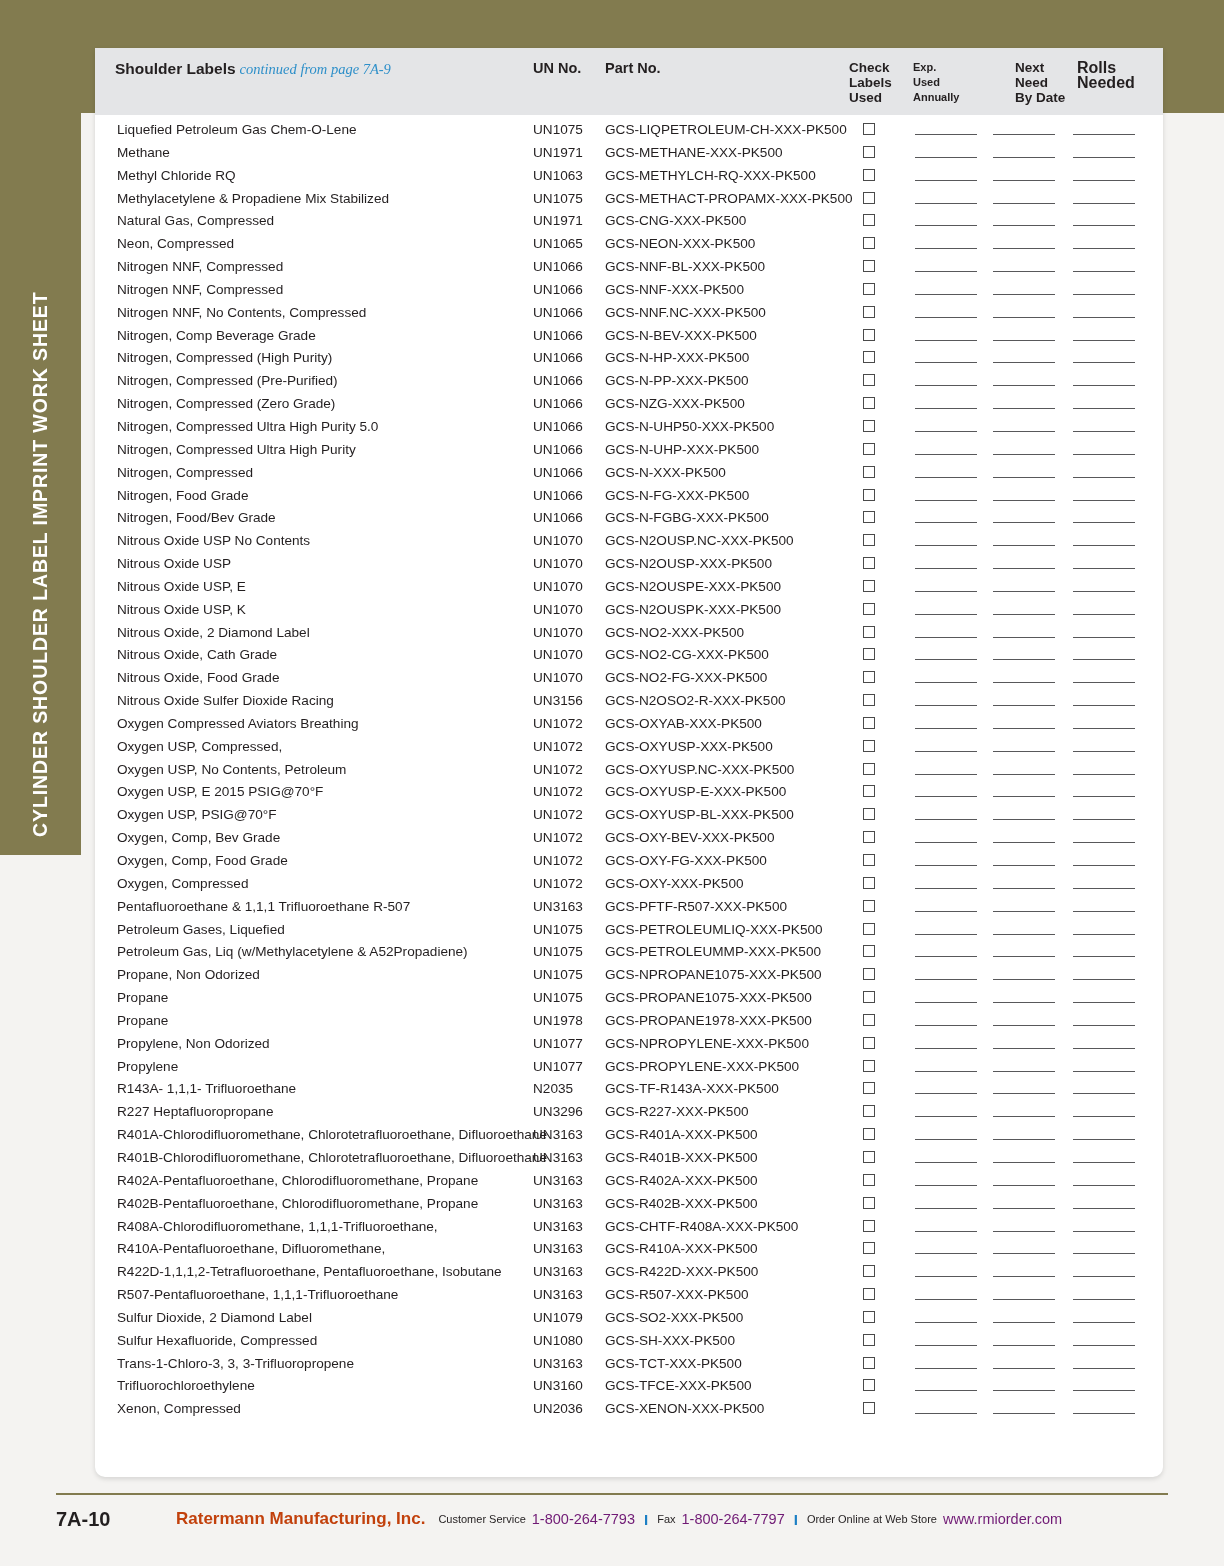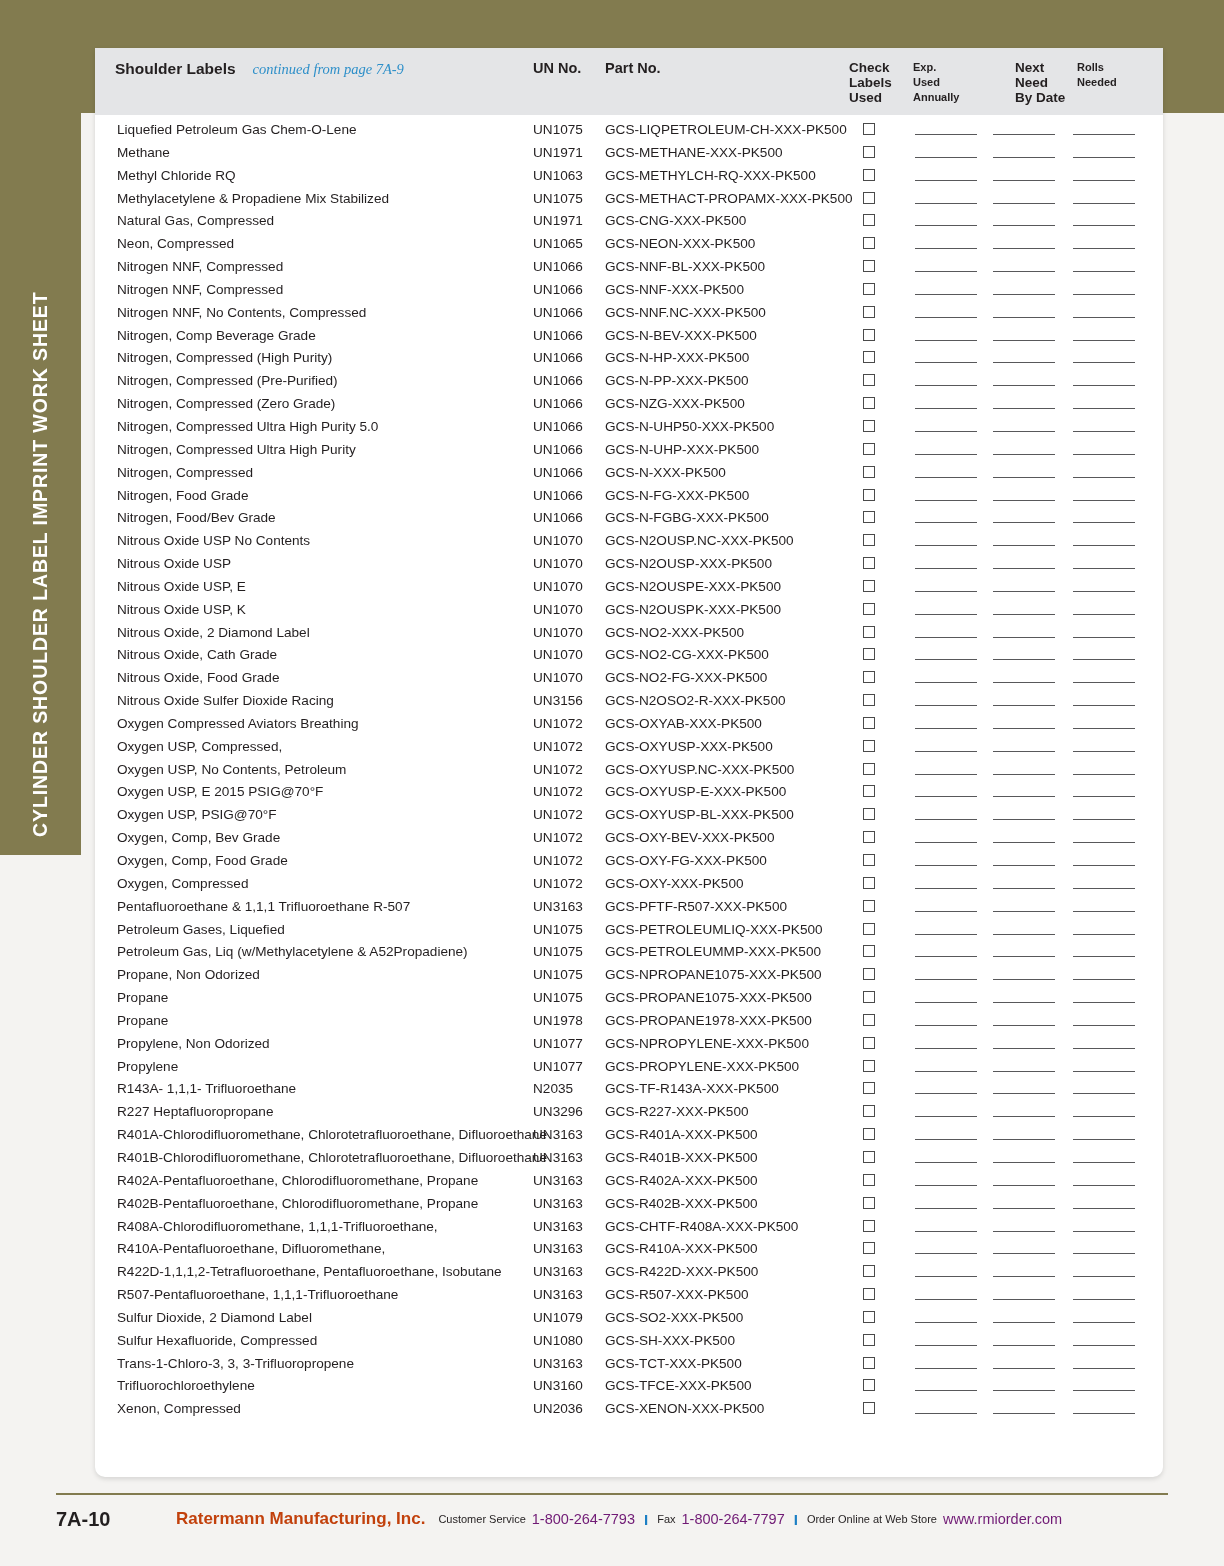--- a/index.html
+++ b/index.html
@@ -65,28 +65,28 @@
     width: 1068px; height: 67px;
   }
   .hc { position: absolute; font-weight: bold; color: #231f20; }
   .hc-title { left: 20px; top: 12px; font-size: 15.5px; }
   .hc-title .cont {
     font-family: "Liberation Serif", serif;
     font-style: italic;
     font-weight: normal;
     font-size: 14.5px;
     color: #2d8fc9;
-    margin-left: 17px;
+    margin-left: 4px;
   }
   .hc-un   { left: 438px; top: 12px; font-size: 14.5px; }
   .hc-part { left: 510px; top: 12px; font-size: 14.5px; }
   .hc-chk  { left: 754px; top: 12px;  font-size: 13.5px; line-height: 15px; }
   .hc-exp  { left: 818px; top: 12px;  font-size: 11px; line-height: 15px; }
   .hc-next { left: 904px; top: 12px;  font-size: 13.5px; line-height: 15px; margin-left: 16px; }
-  .hc-roll { left: 982px; top: 12px;  font-size: 11px; line-height: 15px; }
+  .hc-roll { left: 982px; top: 12px;  font-size: 16px; line-height: 15px; }
 
   .rows {
     position: absolute;
     left: 0; top: 67px;
     width: 1068px;
   }
   .row {
     position: relative;
     height: 22.85px;
     width: 1169px;

